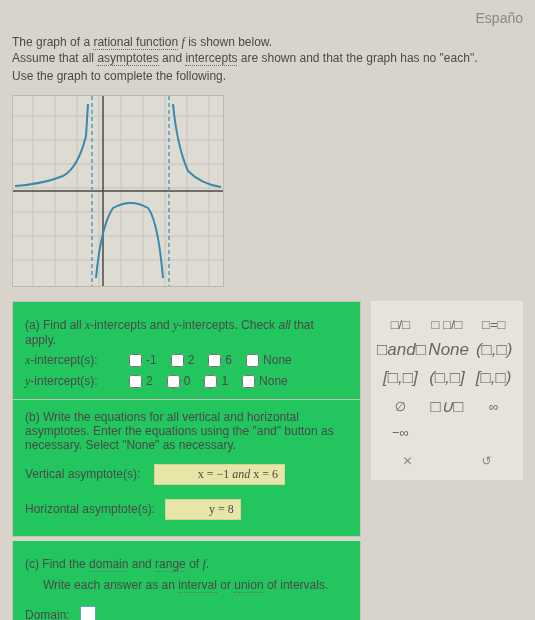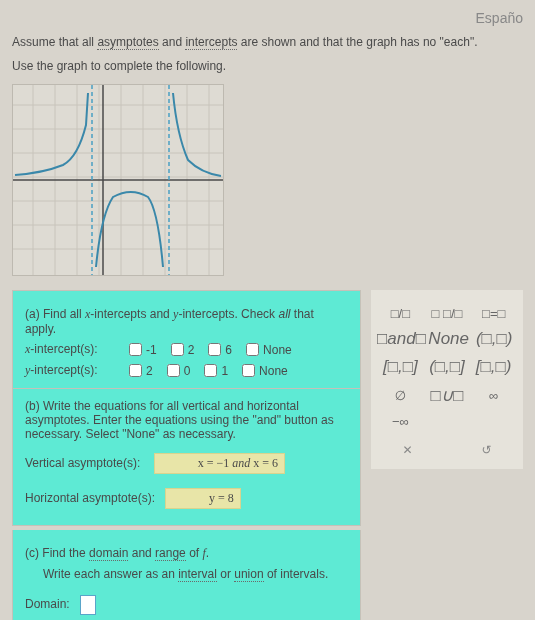--- a/index.html
+++ b/index.html
@@ -20,21 +20,21 @@
     background:#dedbd3;
     border:1px solid #bdb9b0;
     position:relative;
     margin-bottom:14px;
   }
   .graph-box svg { position:absolute; top:0; left:0; }
   .main-row { display:flex; align-items:flex-start; gap:10px;}
   .qcol { flex:1; }
   .qbox {
     border:1px solid #c5c1b8;
-    background:#5eead4;
+    background:#22c55e;
     padding:10px 12px;
     margin-bottom:4px;
   }
   .qbox-sep { border-top:1px solid #c5c1b8; margin:10px -12px; }
   .line { margin:6px 0; }
   .chk-row { display:flex; align-items:center; gap:14px; margin:6px 0;}
   .chk { display:flex; align-items:center; gap:4px;}
   .chk input { margin:0;}
   .ans-slot { display:inline-block; padding:2px 6px; background:#e8e5a8; border:1px solid #d8d48f;}
   .ans-slot2 { display:inline-block; width:14px; height:18px; border:1px solid #5aa5c9; background:#fff; vertical-align:middle;}
@@ -54,23 +54,26 @@
   .ital{font-style:italic; font-family:'Times New Roman',serif;}
   .expr{font-family:'Times New Roman',serif;padding-left:43px;}
 </style>
 </head>
 <body>
 
 <div class="topbar"><span>Españo</span></div>
 
 <div class="intro">
   <div>
+    <span>The graph of a </span><a class="dotted">rational function</a><span> </span><span class="ital">f</span><span> is shown below.</span>
+  </div>
+  <div>
     <span>Assume that all </span><a class="dotted">asymptotes</a><span> and </span><a class="dotted">intercepts</a><span> are shown and that the graph has no "each".</span>
   </div>
-  <div style="margin-top:8px;">
+  <div style="margin-top:2px;">
     <span>Use the graph to complete the following.</span>
   </div>
 </div>
 
 <div class="graph-box">
 <svg width="210" height="190" viewBox="0 0 210 190">
   <g stroke="#c8c4bb" stroke-width="1">
     <line x1="20" y1="0" x2="20" y2="190"></line>
         <line x1="42" y1="0" x2="42" y2="190"></line>
         <line x1="64" y1="0" x2="64" y2="190"></line>

